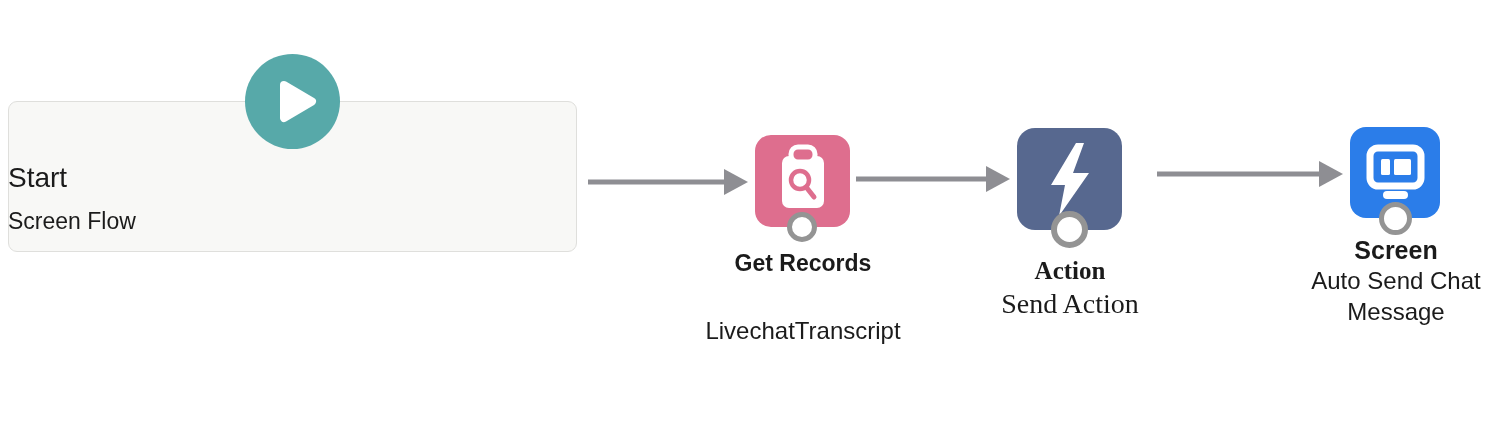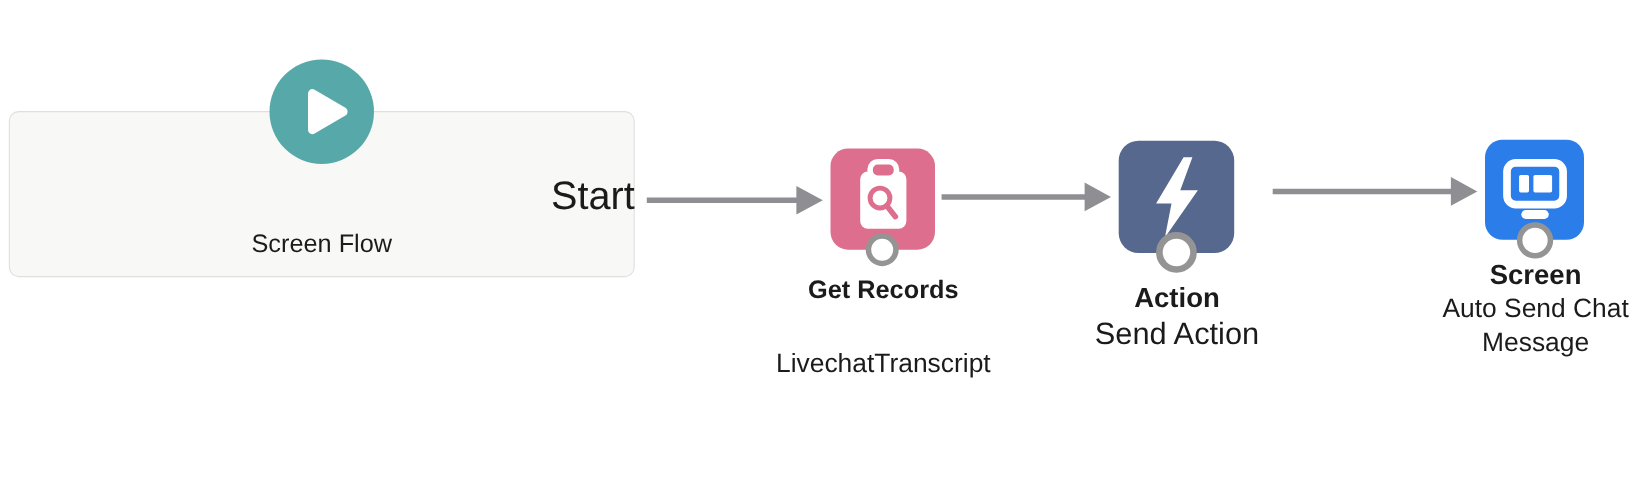--- a/index.html
+++ b/index.html
@@ -32,46 +32,46 @@
     border-radius:9px;
   }
   .start-circle{
     position:absolute;left:245px;top:54px;width:95px;height:95px;
     border-radius:50%;
     background:var(--color-start-accent);
     display:flex;align-items:center;justify-content:center;
   }
   .start-title{
     position:absolute;left:8px;top:163px;width:569px;
-    text-align:right;font-size:36px;line-height:30px;font-weight:400;
+    text-align:left;font-size:28px;line-height:30px;font-weight:400;
   }
   .start-subtitle{
     position:absolute;left:8px;top:208px;width:569px;
-    text-align:center;font-size:23px;line-height:26px;font-weight:400;
+    font-size:23px;line-height:26px;font-weight:400;
   }
 
   
   .node-square{position:absolute;display:flex;align-items:center;justify-content:center;}
   .node-get-records{left:755px;top:135px;width:95px;height:92px;border-radius:16px;background:var(--color-get-records);}
   .node-action{left:1017px;top:128px;width:105px;height:102px;border-radius:18px;background:var(--color-action);}
   .node-screen{left:1350px;top:127px;width:90px;height:91px;border-radius:16px;background:var(--color-screen);}
 
   
   .nub{position:absolute;border-radius:50%;background:#ffffff;border-style:solid;border-color:var(--color-ring);}
   .nub-get-records{left:787px;top:212px;width:30px;height:30px;border-width:5px;}
   .nub-action{left:1051px;top:211px;width:37px;height:37px;border-width:6px;}
   .nub-screen{left:1379px;top:202px;width:33px;height:33px;border-width:5px;}
 
   
   .node-label{position:absolute;text-align:center;}
   .node-label .title{font-weight:700;}
   .label-get-records{left:653px;top:249px;width:300px;}
   .label-get-records .title{font-size:23px;line-height:28px;}
   .label-get-records .subtitle{font-size:24px;line-height:31px;margin-top:38px;}
-  .label-action{left:920px;top:256px;width:300px;}
+  .label-action{left:920px;top:256px;width:300px;font-family:Liberation Serif, serif;}
   .label-action .title{font-size:25px;line-height:30px;}
   .label-action .subtitle{font-size:28px;line-height:36px;}
   .label-screen{left:1280px;top:235px;width:232px;}
   .label-screen .title{font-size:25px;line-height:30px;}
   .label-screen .subtitle{font-size:24px;line-height:31px;}
 
   
   svg.connector-layer{position:absolute;inset:0;}
   .connector-line{stroke:var(--color-connector);stroke-width:5;}
   .connector-head{fill:var(--color-connector);}

